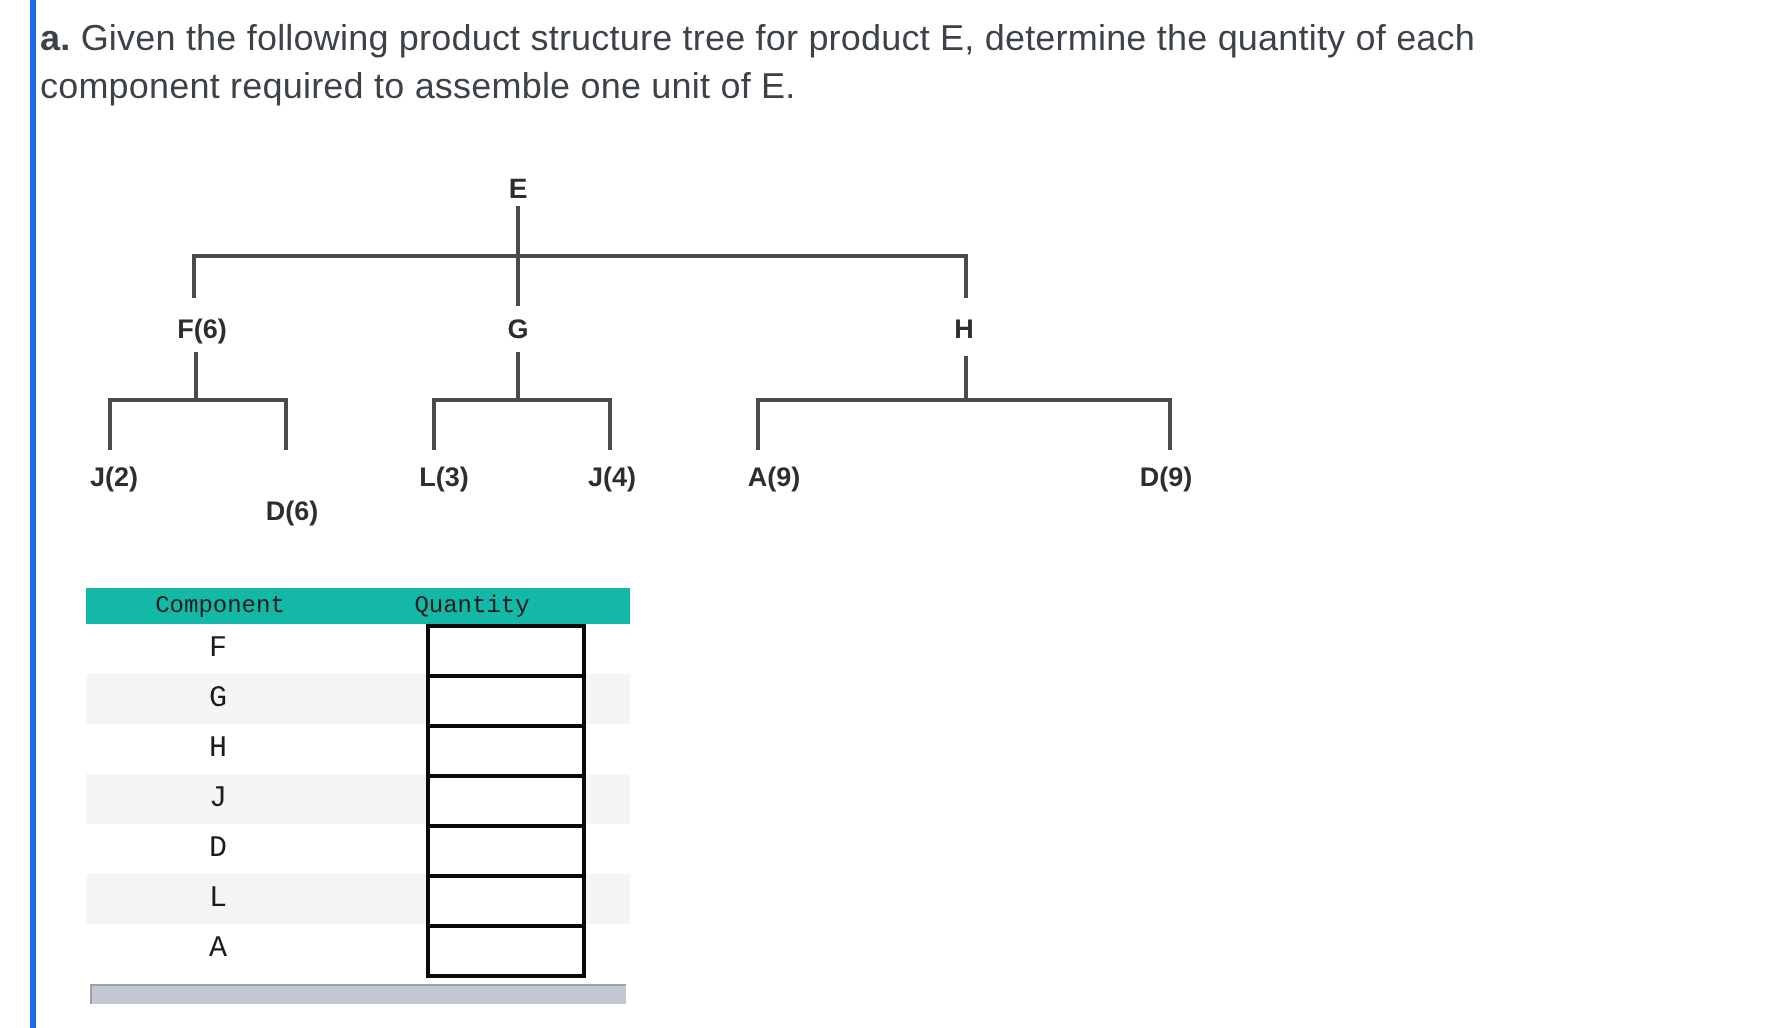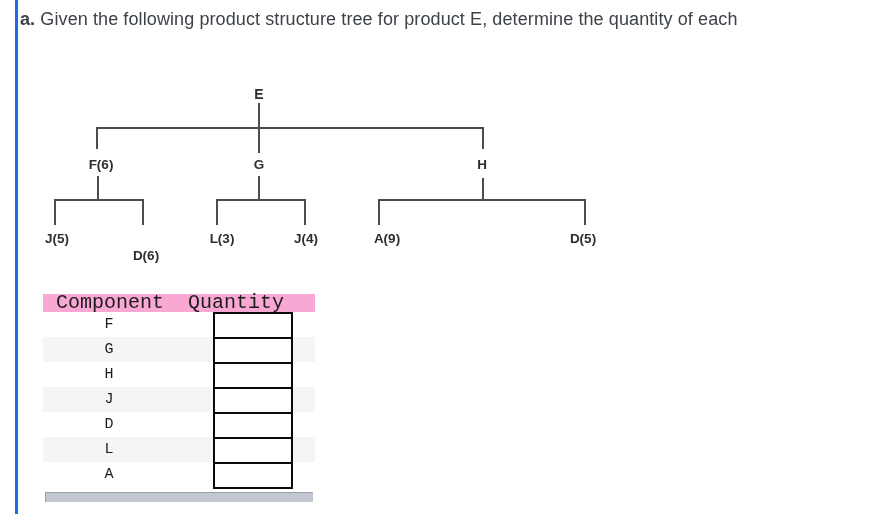--- a/index.html
+++ b/index.html
@@ -20,21 +20,21 @@
   .tl { position:absolute; background:#4b4b4b; }
   .tl.h { height:1.5px; }
   .tl.v { width:1.5px; }
   .node { position:absolute; transform:translateX(-50%); white-space:nowrap;
           font-size:13.5px; font-weight:600; color:#2e2e2e; }
   .node.root { font-size:14px; }
 
   
   .worksheet { position:absolute; left:43px; top:294px; width:272px;
                font-family:"Liberation Mono","DejaVu Sans Mono", monospace; color:#1c1c1c; }
-  .w-header { position:relative; height:18px; background:#f9a8d4; font-size:20px; }
+  .w-header { position:relative; height:18px; background:#14b8a6; font-size:12px; }
   .w-header span { position:absolute; top:0; line-height:18px; transform:translateX(-50%); }
   .w-rows { position:relative; }
   .w-row { height:25px; display:flex; align-items:center; }
   .w-row.alt { background:#f5f5f7; }
   .w-row .letter { position:absolute; left:66px; transform:translateX(-50%);
                    font-size:15px; }
   .w-row { position:relative; }
   .qty-col { position:absolute; left:170px; top:18px; width:80px; }
   .qty-col input { display:block; width:80px; height:27px; margin-bottom:-2px;
                    border:2px solid #0a0a0a; background:#fff; outline:none;
@@ -46,20 +46,21 @@
 </head>
 <body>
 
 <div class="page">
 
   <div class="blue-rule"></div>
 
   <div class="problem">
     <div><span class="b">a.</span>
       <span>Given the following product structure tree for product E, determine the quantity of each</span></div>
+    <div>component required to assemble one unit of E.</div>
   </div>
 
   <div class="tree">
 
     <div class="tl v" style="left:258px; top:103px; height:50px;"></div>
     <div class="tl h" style="left:97px;  top:127px; width:387px;"></div>
     <div class="tl v" style="left:96px;  top:127px; height:22px;"></div>
     <div class="tl v" style="left:482px; top:127px; height:22px;"></div>
     <div class="tl v" style="left:97px;  top:176px; height:24px;"></div>
     <div class="tl v" style="left:258px; top:176px; height:24px;"></div>
@@ -71,26 +72,26 @@
     <div class="tl v" style="left:216px; top:199px; height:26px;"></div>
     <div class="tl v" style="left:304px; top:199px; height:26px;"></div>
     <div class="tl h" style="left:379px; top:199px; width:207px;"></div>
     <div class="tl v" style="left:378px; top:199px; height:26px;"></div>
     <div class="tl v" style="left:584px; top:199px; height:26px;"></div>
 
     <span class="node root" style="left:259px; top:86px;">E</span>
     <span class="node" style="left:101px; top:157px;">F(6)</span>
     <span class="node" style="left:259px; top:157px;">G</span>
     <span class="node" style="left:482px; top:157px;">H</span>
-    <span class="node" style="left:57px;  top:231px;">J(5)</span>
+    <span class="node" style="left:57px;  top:231px;">J(2)</span>
     <span class="node" style="left:146px; top:231px;margin-top:17px;">D(6)</span>
     <span class="node" style="left:222px; top:231px;">L(3)</span>
     <span class="node" style="left:306px; top:231px;">J(4)</span>
     <span class="node" style="left:387px; top:231px;">A(9)</span>
-    <span class="node" style="left:583px; top:231px;">D(5)</span>
+    <span class="node" style="left:583px; top:231px;">D(9)</span>
   </div>
 
   <div class="worksheet">
     <div class="w-header">
       <span style="left:67px;">Component</span>
       <span style="left:193px;text-align:center;">Quantity</span>
     </div>
     <div class="w-rows">
       <div class="w-row">
           <span class="letter">F</span>

